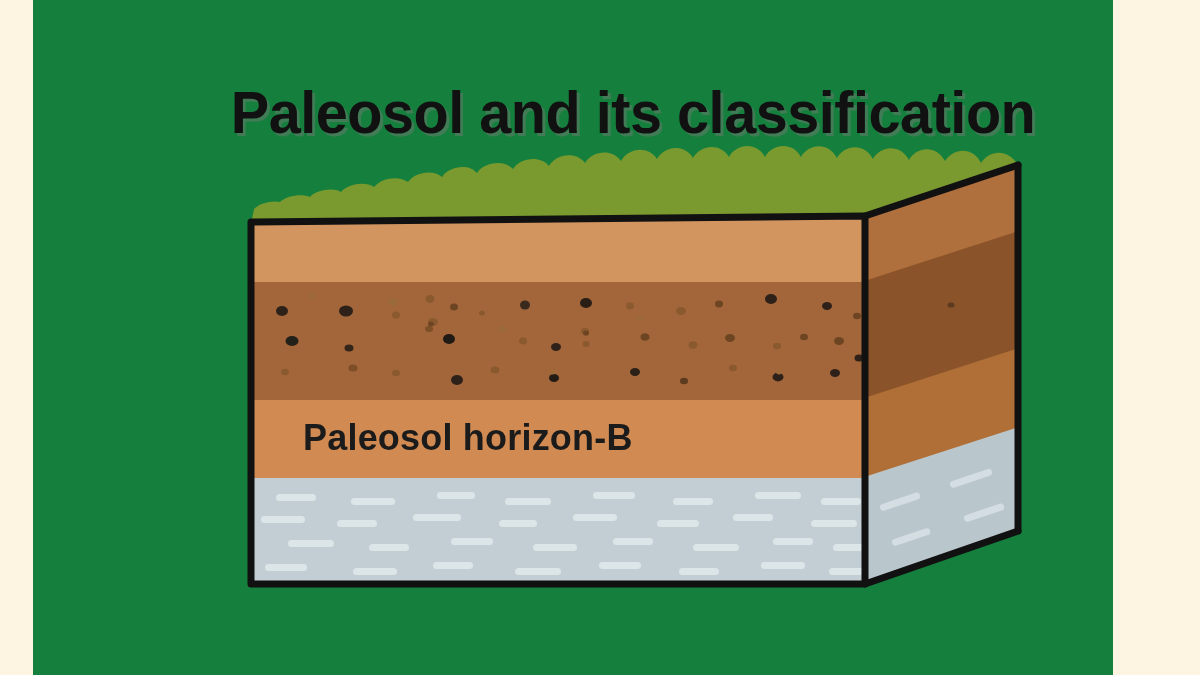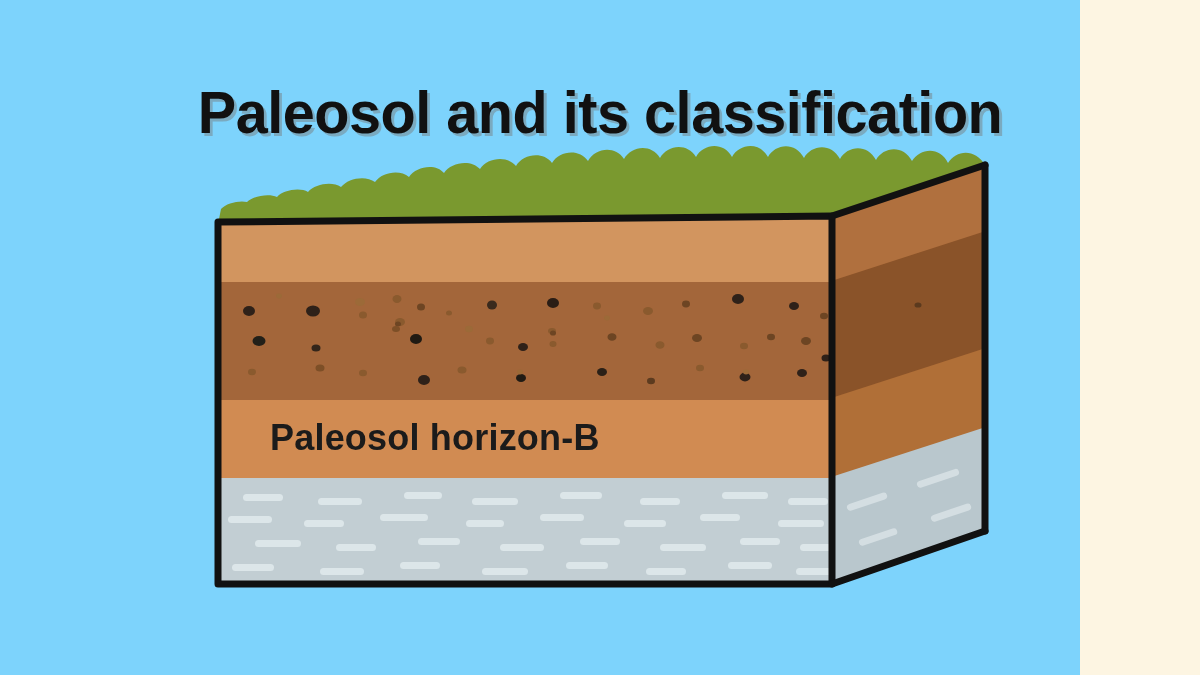--- a/index.html
+++ b/index.html
@@ -11,21 +11,22 @@
     width: 1200px;
     height: 675px;
     overflow: hidden;
     background: #fdf5e2;
     font-family: "Liberation Sans", sans-serif;
   }
   #stage {
     position: relative;
     width: 1080px;
     height: 675px;
-    background: #7dd3fc;
+    background: #15803d;
+    margin-left: 33px;
   }
   #page-title {
     position: absolute;
     left: 0;
     top: 38px;
     width: 1200px;
     text-align: center;
     font-family: "Liberation Sans", sans-serif;
     font-weight: 700;
     font-size: 60px;

